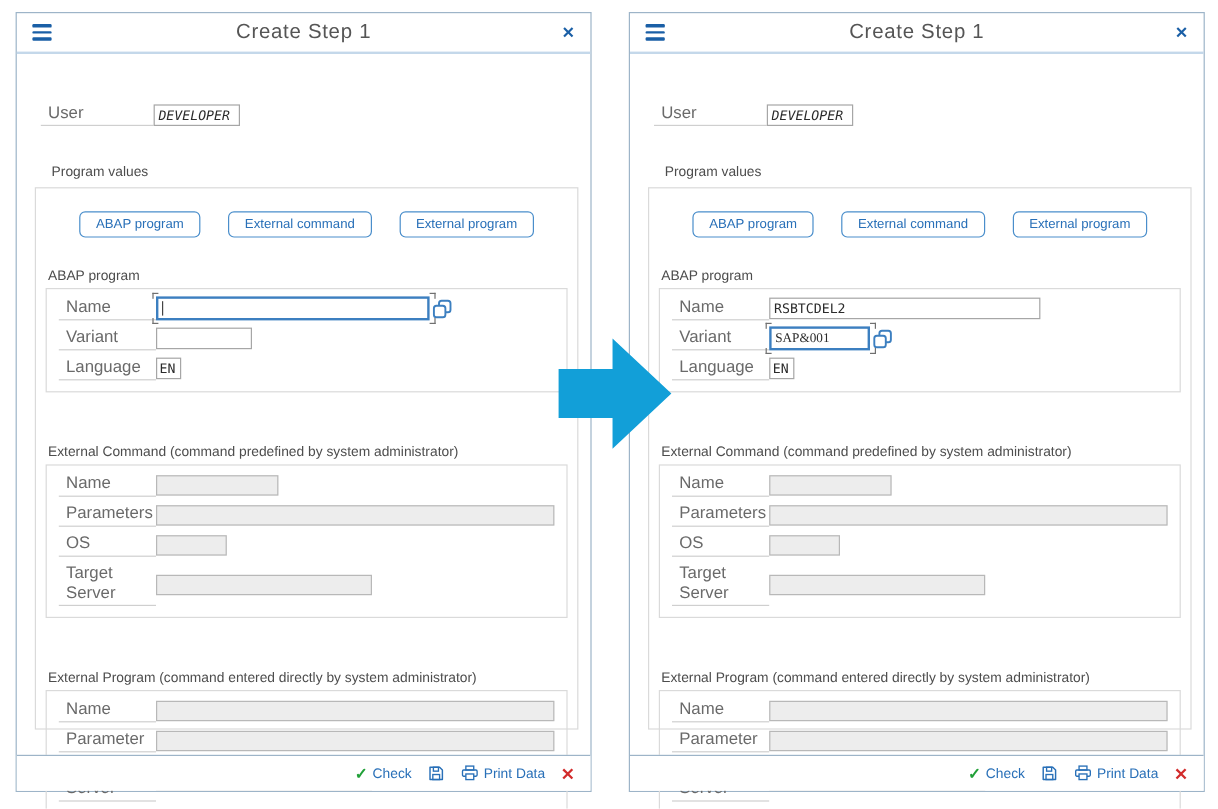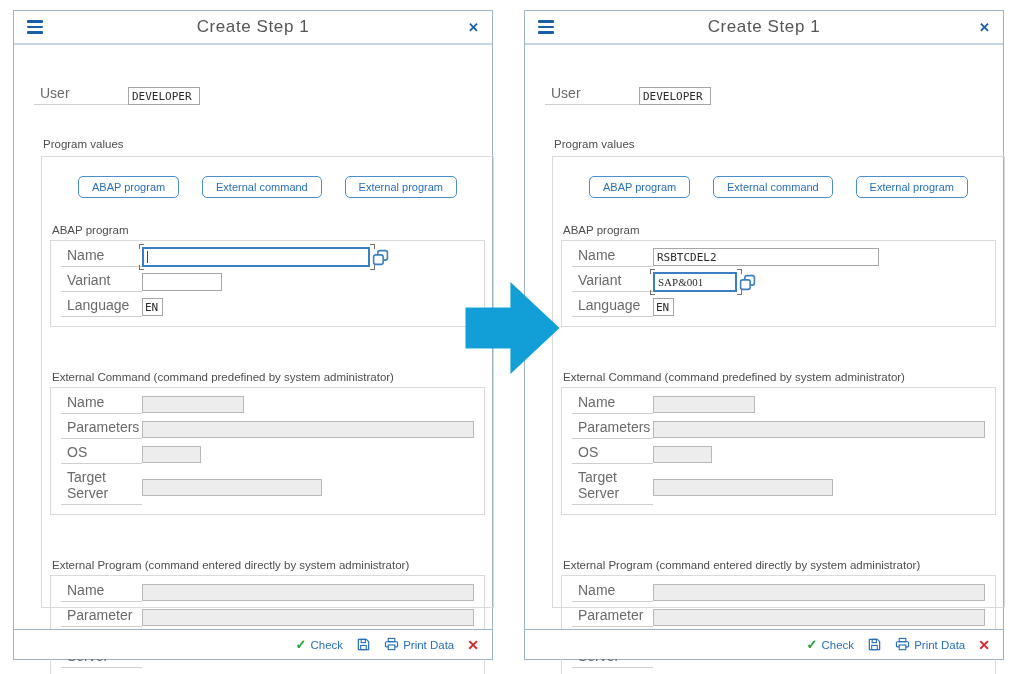--- a/index.html
+++ b/index.html
@@ -36,24 +36,24 @@
   .hdl.bl{left:-3px;bottom:-3px;border-left-width:1px;border-bottom-width:1px;}
   .hdl.tr{right:14px;top:-3px;border-right-width:1px;border-top-width:1px;}
   .hdl.br{right:14px;bottom:-3px;border-right-width:1px;border-bottom-width:1px;}
   .caret{position:absolute;left:5px;top:4px;width:1px;height:12px;background:#444;}
 
   .help-icon{margin-left:2px;flex:none;cursor:pointer;}
 
   
   .user-row{margin:40px 0 0 8px;display:flex;align-items:flex-end;}
   .user-row .flabel{width:94px;}
-  .user-row .inp{width:72px;}
+  .user-row .inp{width:72px;font-style:italic;}
 
   .pv-label{font-size:11.5px;color:#4d4d4d;margin:33px 0 6px 17px;}
-  .pv-box{border:1px solid #dadada;margin-left:15px;width:453px;height:452px;box-sizing:border-box;}
+  .pv-box{border:1px solid #dadada;margin-left:3px;width:453px;height:452px;box-sizing:border-box;}
 
   .btn-row{display:flex;justify-content:space-between;padding:0 36px;margin-top:19px;}
   .sap-btn{height:22px;border:1px solid #4a8ecb;border-radius:5px;background:#fff;color:#2970b8;
            font-family:"Liberation Sans",sans-serif;font-size:11px;padding:0 13px;display:flex;
            align-items:center;cursor:pointer;}
 
   .group{margin:0 8px;}
   .group-label{font-size:11.5px;color:#4d4d4d;margin:0 0 4px 2px;}
   .g-abap{margin-top:26px;}
   .g-cmd{margin-top:44px;}

